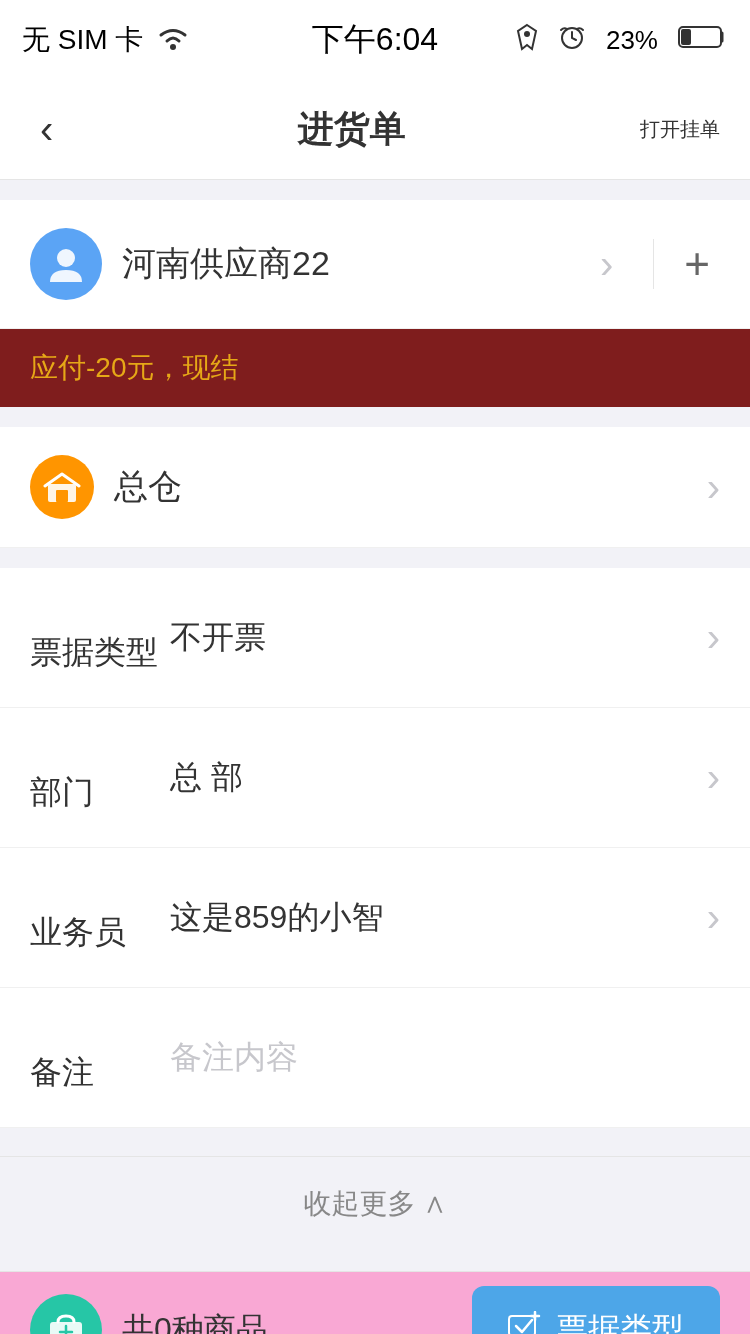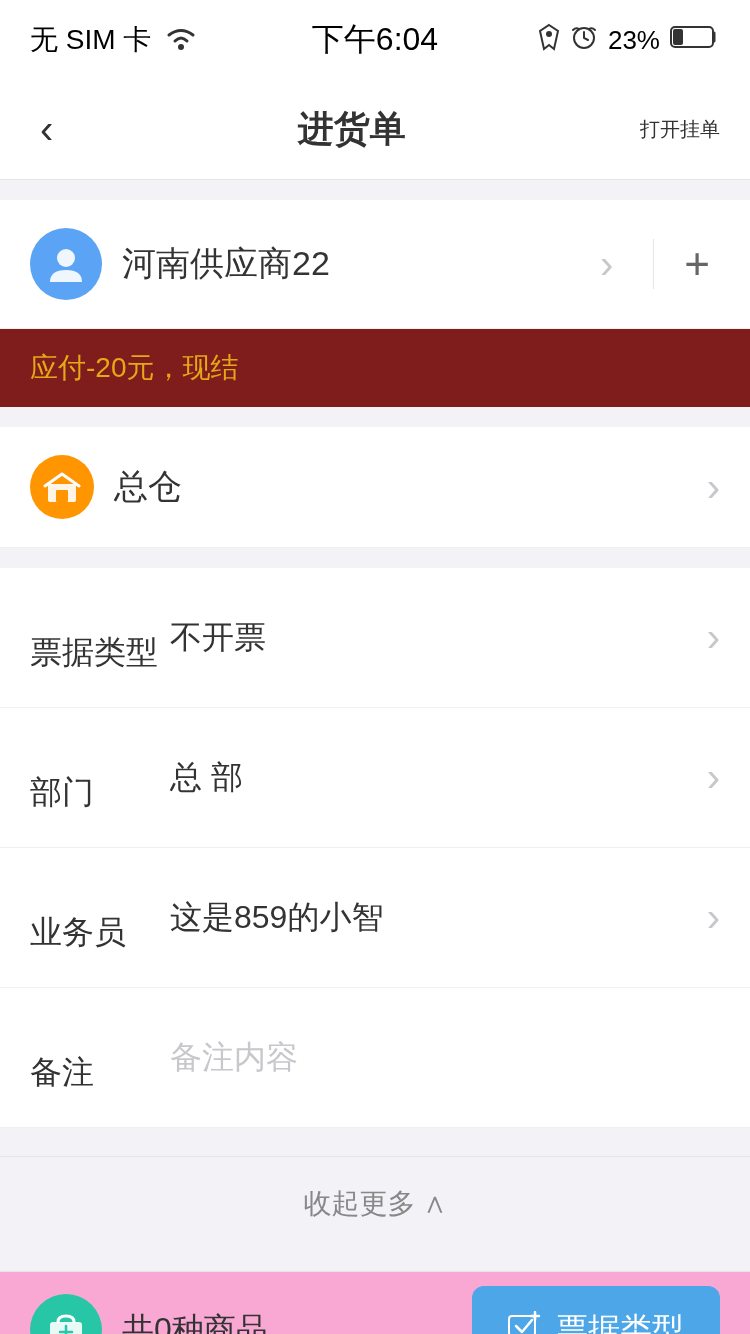--- a/index.html
+++ b/index.html
@@ -13,40 +13,40 @@
     }
 
     
     .status-bar {
       width: 750px;
       height: 80px;
       background: #fff;
       display: flex;
       align-items: center;
       justify-content: space-between;
-      padding: 0 30px;
+      padding: 0 22px;
       font-size: 28px;
     }
     .status-left {
       display: flex;
       align-items: center;
       gap: 12px;
       font-size: 28px;
     }
     .status-center {
       font-size: 32px;
       font-weight: 500;
       position: absolute;
       left: 50%;
       transform: translateX(-50%);
     }
     .status-right {
       display: flex;
       align-items: center;
-      gap: 10px;
+      gap: 20px;
       font-size: 26px;
     }
 
     
     .nav-bar {
       width: 750px;
       height: 100px;
       background: #fff;
       display: flex;
       align-items: center;

